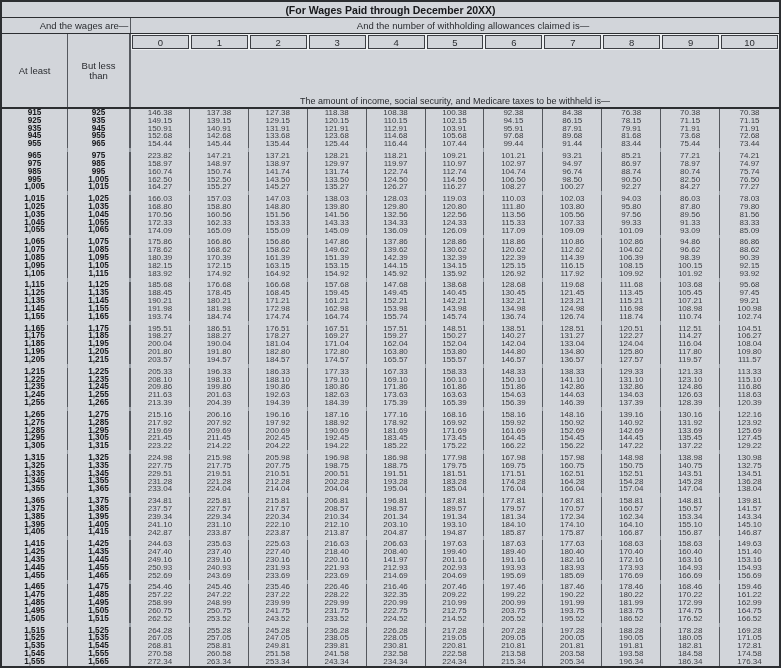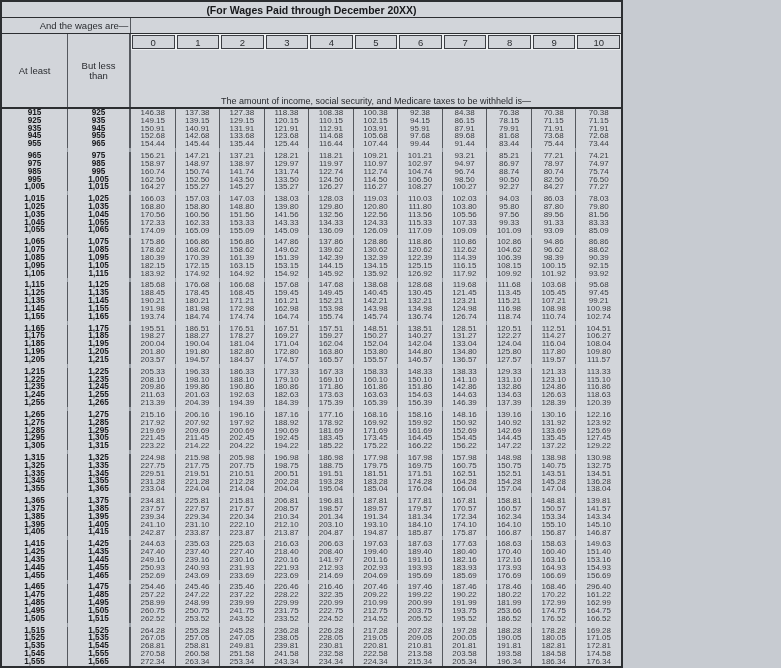--- a/index.html
+++ b/index.html
@@ -1,21 +1,21 @@
 <!DOCTYPE html>
 <html style="--bg: #d2d5da; --line: #55585e; --line-strong: #2c2e31; --txt: #3a3c40; --txt-bold: #17181b;"><head>
 <meta charset="utf-8">
 <style>
   :root{
     --bg:#d2d5da; --bg-deep:#c7cbd1; --line:#55585e; --line-strong:#2c2e31;
     --line-light:#9aa0a7; --txt:#3a3c40; --txt-bold:#17181b; --gapwhite:#eef0f2;
   }
   html,body{margin:0;padding:0;background:var(--bg-deep);}
   .page{
-    width:623px;height:668px;box-sizing:border-box;background:var(--bg);
+    width:781px;height:668px;box-sizing:border-box;background:var(--bg);
     border:2px solid var(--line-strong);
     display:flex;flex-direction:column;
     font-family:"Liberation Sans",sans-serif;color:var(--txt);
     overflow:hidden;
   }
   
   .title-row{
     flex:none;height:15px;display:flex;align-items:center;justify-content:center;
     font-size:10.5px;font-weight:bold;color:var(--txt-bold);
     border-bottom:1.5px solid var(--line-strong);
@@ -59,20 +59,21 @@
   .gap div:nth-child(2){border-right-width:2px;}
 </style>
 </head>
 <body>
 
 <div class="page">
   <div class="title-row">(For Wages Paid through December 20XX)</div>
 
   <div class="hdr2">
     <div class="wages-label">And the wages are—</div>
+    <div class="alw-label">And the number of withholding allowances claimed is—</div>
   </div>
 
   <div class="hdr3">
     <div class="at-least-cell">At least</div>
     <div class="but-less-cell">But less than</div>
     <div class="hdr3-right">
       <div class="alw-numbers">
           <div class="alw-num">0</div>
           <div class="alw-num">1</div>
           <div class="alw-num">2</div>
@@ -176,21 +177,21 @@
     <div></div>
         <div></div>
         <div></div>
         <div></div>
         <div></div>
         <div></div>
   </div>
       <div class="trow">
     <div class="c wage">965</div>
     <div class="c wage wage-bl">975</div>
-    <div class="c">156.21</div>
+    <div class="c">223.82</div>
     <div class="c">147.21</div>
     <div class="c">137.21</div>
     <div class="c">128.21</div>
     <div class="c">118.21</div>
     <div class="c">109.21</div>
     <div class="c">101.21</div>
     <div class="c">93.21</div>
     <div class="c">85.21</div>
     <div class="c">77.21</div>
     <div class="c">74.21</div>
@@ -1086,21 +1087,21 @@
     <div class="c">254.46</div>
     <div class="c">245.46</div>
     <div class="c">235.46</div>
     <div class="c">226.46</div>
     <div class="c">216.46</div>
     <div class="c">207.46</div>
     <div class="c">197.46</div>
     <div class="c">187.46</div>
     <div class="c">178.46</div>
     <div class="c">168.46</div>
-    <div class="c">296.40</div>
+    <div class="c">159.46</div>
   </div>
       <div class="trow">
     <div class="c wage">1,475</div>
     <div class="c wage wage-bl">1,485</div>
     <div class="c">257.22</div>
     <div class="c">247.22</div>
     <div class="c">237.22</div>
     <div class="c">228.22</div>
     <div class="c">322.35</div>
     <div class="c">209.22</div>
@@ -1129,21 +1130,21 @@
     <div class="c wage">1,495</div>
     <div class="c wage wage-bl">1,505</div>
     <div class="c">260.75</div>
     <div class="c">250.75</div>
     <div class="c">241.75</div>
     <div class="c">231.75</div>
     <div class="c">222.75</div>
     <div class="c">212.75</div>
     <div class="c">203.75</div>
     <div class="c">193.75</div>
-    <div class="c">253.66</div>
+    <div class="c">183.75</div>
     <div class="c">174.75</div>
     <div class="c">164.75</div>
   </div>
       <div class="trow">
     <div class="c wage">1,505</div>
     <div class="c wage wage-bl">1,515</div>
     <div class="c">262.52</div>
     <div class="c">253.52</div>
     <div class="c">243.52</div>
     <div class="c">233.52</div>

